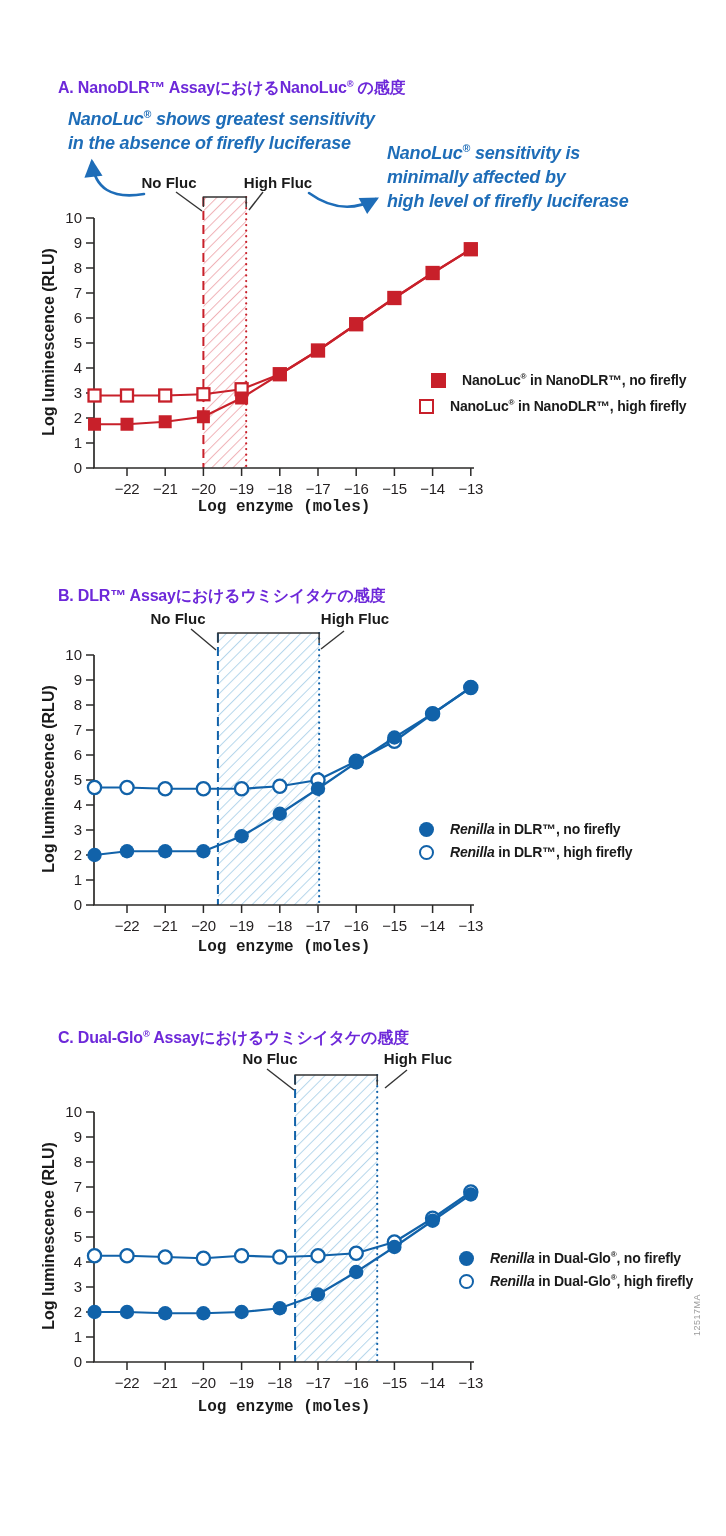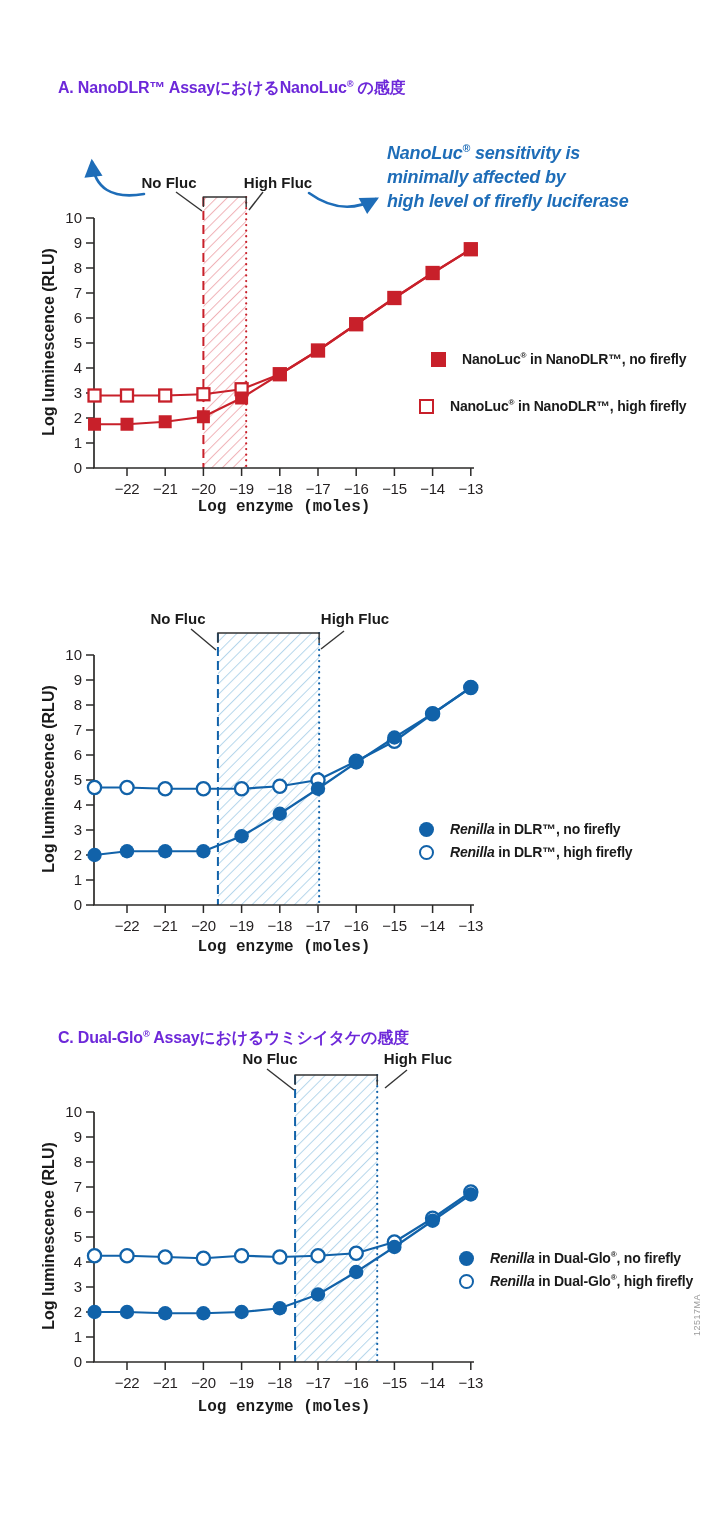--- a/index.html
+++ b/index.html
@@ -299,32 +299,35 @@
           <circle cx="318" cy="1294.5" r="7.2" fill="#1162a9"></circle>
           <circle cx="356.20000000000005" cy="1272" r="7.2" fill="#1162a9"></circle>
           <circle cx="394.40000000000003" cy="1247" r="7.2" fill="#1162a9"></circle>
           <circle cx="432.6" cy="1220.75" r="7.2" fill="#1162a9"></circle>
           <circle cx="470.8" cy="1194.5" r="7.2" fill="#1162a9"></circle>
         </g>
       </g>
     </svg>
 
   <h2 class="chart-title title-a rich">A. NanoDLR™ AssayにおけるNanoLuc<sup>®</sup> の感度</h2>
+  <h2 class="chart-title title-b rich">B. DLR™ Assayにおけるウミシイタケの感度</h2>
   <h2 class="chart-title title-c rich">C. Dual-Glo<sup>®</sup> Assayにおけるウミシイタケの感度</h2>
 
+  <div class="annotation ann-1 rich">NanoLuc<sup>®</sup> shows greatest sensitivity
+in the absence of firefly luciferase</div>
   <div class="annotation ann-2 rich">NanoLuc<sup>®</sup> sensitivity is
 minimally affected by
 high level of firefly luciferase</div>
 
   <div class="watermark">12517MA</div>
 <div class="band-label" style="left: 169px; top: 174px;">No Fluc</div>
     <div class="band-label" style="left: 278px; top: 174px;">High Fluc</div>
     <div class="xaxis-title" style="left: 284px; top: 498px;">Log enzyme (moles)</div>
     <div class="yaxis-title" style="top: 333px;">Log luminescence (RLU)</div>
-    <div class="legend-row" style="left: 419px; top: 350px; padding-left: 12px;">
+    <div class="legend-row" style="left: 419px; top: 371px; padding-left: 12px;">
       <span class="mk square"></span>
       <span class="legend-label rich">NanoLuc<sup>®</sup> in NanoDLR™, no firefly</span>
     </div>
     <div class="legend-row" style="left: 419px; top: 397px;">
       <span class="mk square-open"></span>
       <span class="legend-label rich">NanoLuc<sup>®</sup> in NanoDLR™, high firefly</span>
     </div>
     <div class="band-label" style="left: 178px; top: 610px;">No Fluc</div>
     <div class="band-label" style="left: 355px; top: 610px;">High Fluc</div>
     <div class="xaxis-title" style="left: 284px; top: 938px;">Log enzyme (moles)</div>

